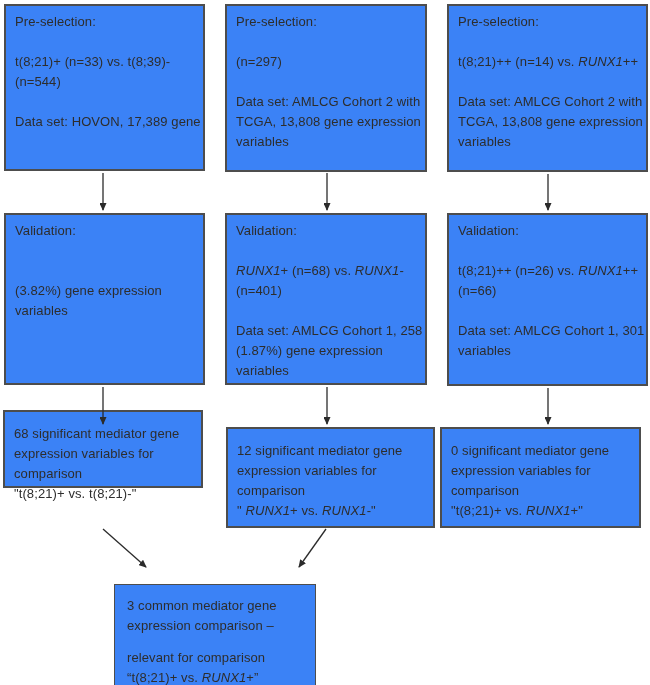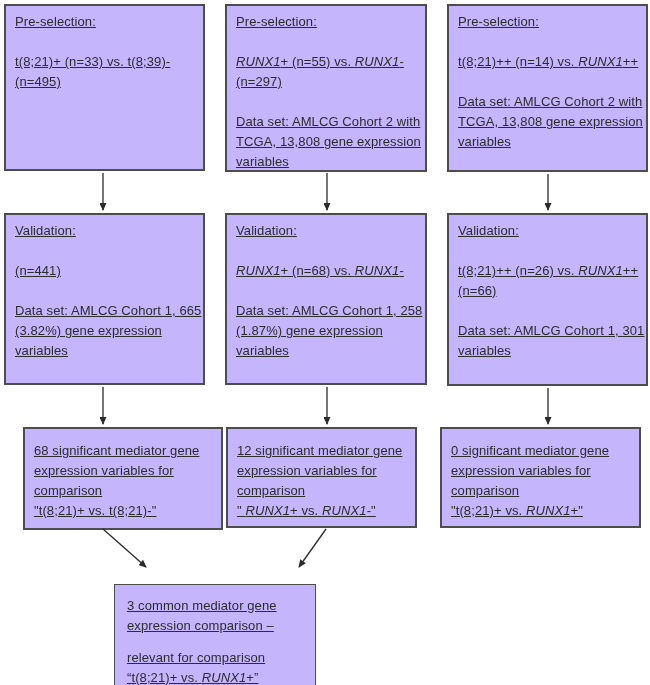--- a/index.html
+++ b/index.html
@@ -13,26 +13,25 @@
     height: 685px;
     background: var(--bg, #ffffff);
     font-family: "Liberation Sans", "DejaVu Sans", sans-serif;
     color: var(--text, #2d2d2d);
     overflow: hidden;
   }
   .flowbox {
     position: absolute;
     box-sizing: border-box;
     border: 2px solid var(--border, #4d4d4d);
-    background: #c4b5fd;
+    background: #3b82f6;
     padding: 6px 10px 0 9px;
     font-size: 13px;
     line-height: 20px;
     letter-spacing: 0.1px;
-    text-decoration: underline;
   }
   .flowbox--result {
     padding-top: 12px;
   }
   .flowbox--final {
     border-width: 1.5px;
     padding-top: 11px;
     padding-left: 12px;
     margin-top: 12px;
   }
@@ -62,83 +61,82 @@
 </style>
 </head>
 <body>
 
 <div class="canvas" style="--bg: #ffffff; --border: #4d4d4d; --text: #2d2d2d; --arrow: #2b2b2b;">
 
   <div class="flowbox" style="left:4px; top:4px; width:201px; height:167px;">
       <div class="line"><span>Pre-selection:</span></div>
       <div class="line blank"></div>
       <div class="line"><span>t(8;21)+ (n=33) vs. t(8;39)-</span></div>
-      <div class="line"><span>(n=495)</span></div>
+      <div class="line"><span>(n=544)</span></div>
       <div class="line blank"></div>
+      <div class="line"><span>Data set: HOVON, 17,389 gene</span></div>
     </div>
 
   <div class="flowbox" style="left:225px; top:4px; width:202px; height:168px;">
       <div class="line"><span>Pre-selection:</span></div>
       <div class="line blank"></div>
-      <div class="line"><em>RUNX1</em><span>+ (n=55) vs. </span><em>RUNX1</em><span>-</span></div>
       <div class="line"><span>(n=297)</span></div>
       <div class="line blank"></div>
       <div class="line"><span>Data set: AMLCG Cohort 2 with</span></div>
       <div class="line"><span>TCGA, 13,808 gene expression</span></div>
       <div class="line"><span>variables</span></div>
     </div>
 
   <div class="flowbox" style="left:447px; top:4px; width:201px; height:168px;">
       <div class="line"><span>Pre-selection:</span></div>
       <div class="line blank"></div>
       <div class="line"><span>t(8;21)++ (n=14) vs. </span><em>RUNX1</em><span>++</span></div>
       <div class="line blank"></div>
       <div class="line"><span>Data set: AMLCG Cohort 2 with</span></div>
       <div class="line"><span>TCGA, 13,808 gene expression</span></div>
       <div class="line"><span>variables</span></div>
     </div>
 
   <div class="flowbox" style="left:4px; top:213px; width:201px; height:172px;">
       <div class="line"><span>Validation:</span></div>
       <div class="line blank"></div>
-      <div class="line"><span>(n=441)</span></div>
       <div class="line blank"></div>
-      <div class="line"><span>Data set: AMLCG Cohort 1, 665</span></div>
       <div class="line"><span>(3.82%) gene expression</span></div>
       <div class="line"><span>variables</span></div>
     </div>
 
   <div class="flowbox" style="left:225px; top:213px; width:202px; height:172px;">
       <div class="line"><span>Validation:</span></div>
       <div class="line blank"></div>
       <div class="line"><em>RUNX1</em><span>+ (n=68) vs. </span><em>RUNX1</em><span>-</span></div>
+      <div class="line"><span>(n=401)</span></div>
       <div class="line blank"></div>
       <div class="line"><span>Data set: AMLCG Cohort 1, 258</span></div>
       <div class="line"><span>(1.87%) gene expression</span></div>
       <div class="line"><span>variables</span></div>
     </div>
 
   <div class="flowbox" style="left:447px; top:213px; width:201px; height:173px;">
       <div class="line"><span>Validation:</span></div>
       <div class="line blank"></div>
       <div class="line"><span>t(8;21)++ (n=26) vs. </span><em>RUNX1</em><span>++</span></div>
       <div class="line"><span>(n=66)</span></div>
       <div class="line blank"></div>
       <div class="line"><span>Data set: AMLCG Cohort 1, 301</span></div>
       <div class="line"><span>variables</span></div>
     </div>
 
-  <div class="flowbox flowbox--result" style="left:3px; top:427px; width:200px; height:103px;margin-left:20px;">
+  <div class="flowbox flowbox--result" style="left:3px; top:410px; width:200px; height:78px;">
       <div class="line"><span>68 significant mediator gene</span></div>
       <div class="line"><span>expression variables for</span></div>
       <div class="line"><span>comparison</span></div>
       <div class="line"><span>"t(8;21)+ vs. t(8;21)-"</span></div>
     </div>
 
-  <div class="flowbox flowbox--result" style="left:226px; top:427px; width:191px; height:101px;">
+  <div class="flowbox flowbox--result" style="left:226px; top:427px; width:209px; height:101px;">
       <div class="line"><span>12 significant mediator gene</span></div>
       <div class="line"><span>expression variables for</span></div>
       <div class="line"><span>comparison</span></div>
       <div class="line"><span>" </span><em>RUNX1</em><span>+ vs. </span><em>RUNX1</em><span>-"</span></div>
     </div>
 
   <div class="flowbox flowbox--result" style="left:440px; top:427px; width:201px; height:101px;">
       <div class="line"><span>0 significant mediator gene</span></div>
       <div class="line"><span>expression variables for</span></div>
       <div class="line"><span>comparison</span></div>

